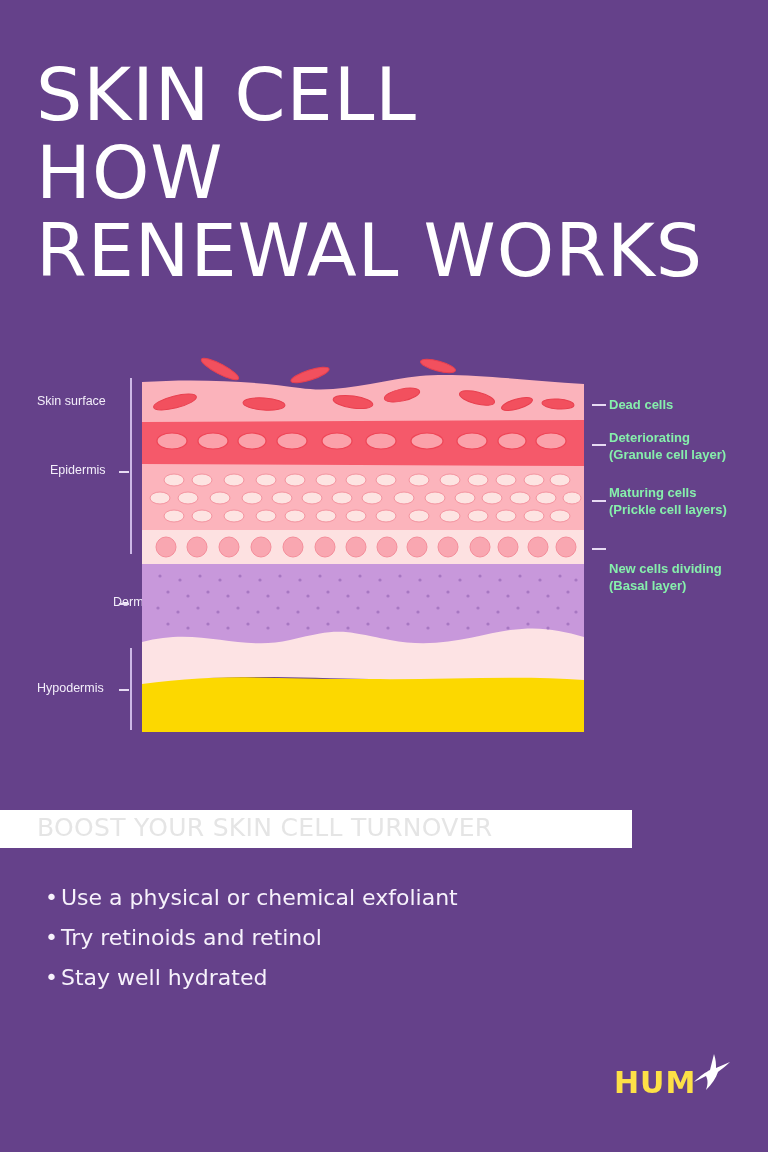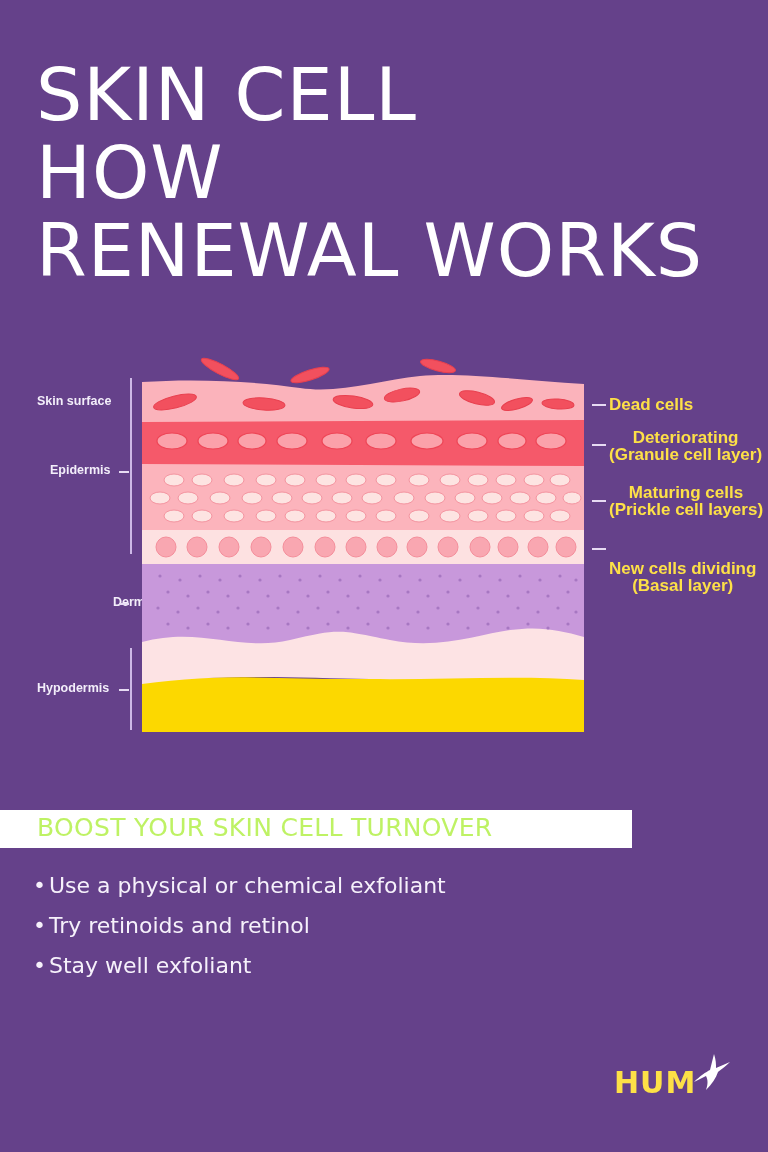--- a/index.html
+++ b/index.html
@@ -1,26 +1,26 @@
 <!DOCTYPE html>
 <html><head>
 <meta charset="utf-8">
 <style>
   html,body{margin:0;padding:0;}
   body{width:768px;height:1152px;background:#65418a;position:relative;overflow:hidden;font-family:"Liberation Sans","DejaVu Sans",sans-serif;color:#fff;}
   .title{position:absolute;left:36px;top:56px;font-family:"DejaVu Sans","Liberation Sans",sans-serif;font-weight:400;font-size:73px;line-height:78px;letter-spacing:1px;color:#fff;margin:0;}
   .title div{white-space:nowrap;}
   .diagram{position:absolute;left:0;top:340px;width:768px;height:420px;}
-  .lbl{position:absolute;font-size:12.5px;font-weight:bold;color:#f3eefa;white-space:nowrap;}
-  .lbl-r{position:absolute;font-size:17px;font-weight:bold;color:#fde047;line-height:17px;text-align:center;}
+  .lbl{position:absolute;font-size:12.5px;font-weight:normal;color:#f3eefa;white-space:nowrap;}
+  .lbl-r{position:absolute;font-size:13px;font-weight:bold;color:#86efac;line-height:17px;}
   .bracket{position:absolute;width:2px;background:#cdb9e6;}
   .tick{position:absolute;height:2px;background:#e7dbf3;width:10px;}
   .section-bar{position:absolute;left:0;top:810px;width:632px;height:38px;background:#fff;}
-  .section-title{position:absolute;left:37px;top:813px;font-family:"DejaVu Sans",sans-serif;font-size:25px;color:#bef264;letter-spacing:0.3px;white-space:nowrap;}
-  ul.tips{position:absolute;left:33px;top:866px;margin:0;padding:0;list-style:none;}
+  .section-title{position:absolute;left:37px;top:813px;font-family:"DejaVu Sans",sans-serif;font-size:25px;color:#e5e5e5;letter-spacing:0.3px;white-space:nowrap;}
+  ul.tips{position:absolute;left:33px;top:866px;margin:12px;padding:0;list-style:none;}
   ul.tips li{font-family:"DejaVu Sans",sans-serif;font-size:22px;line-height:40px;color:#f6f1fb;white-space:nowrap;}
   .bullet{display:inline-block;width:16px;}
   .logo{position:absolute;left:614px;top:1048px;width:120px;height:52px;}
   .logo-text{position:absolute;left:0;top:17px;font-family:"DejaVu Sans",sans-serif;font-weight:bold;font-size:30px;color:#fde047;letter-spacing:1px;}
 </style>
 </head>
 <body>
 
 <h1 class="title">
   <div>SKIN CELL</div>
@@ -251,21 +251,21 @@
     </g>
   </svg>
 </div>
 
 <div class="section-bar"></div>
 <div class="section-title">BOOST YOUR SKIN CELL TURNOVER</div>
 
 <ul class="tips">
   <li><span class="bullet">•</span><span>Use a physical or chemical exfoliant</span></li>
   <li><span class="bullet">•</span><span>Try retinoids and retinol</span></li>
-  <li><span class="bullet">•</span><span>Stay well exfoliant</span></li>
+  <li><span class="bullet">•</span><span>Stay well hydrated</span></li>
 </ul>
 
 <div class="logo">
   <span class="logo-text">HUM</span>
   <svg style="position:absolute;left:76px;top:0;" width="44" height="44" viewBox="0 0 44 44">
     <path d="M4 34 C 10 28, 16 24, 20 22 L 24 6 C 26 12, 26 16, 26 20 L 40 14 C 34 20, 30 22, 28 24 C 26 30, 22 36, 16 42 C 18 36, 18 32, 16 28 C 12 30, 8 32, 4 34 Z" fill="#ffffff"></path>
   </svg>
 </div>
 
 </body></html>

